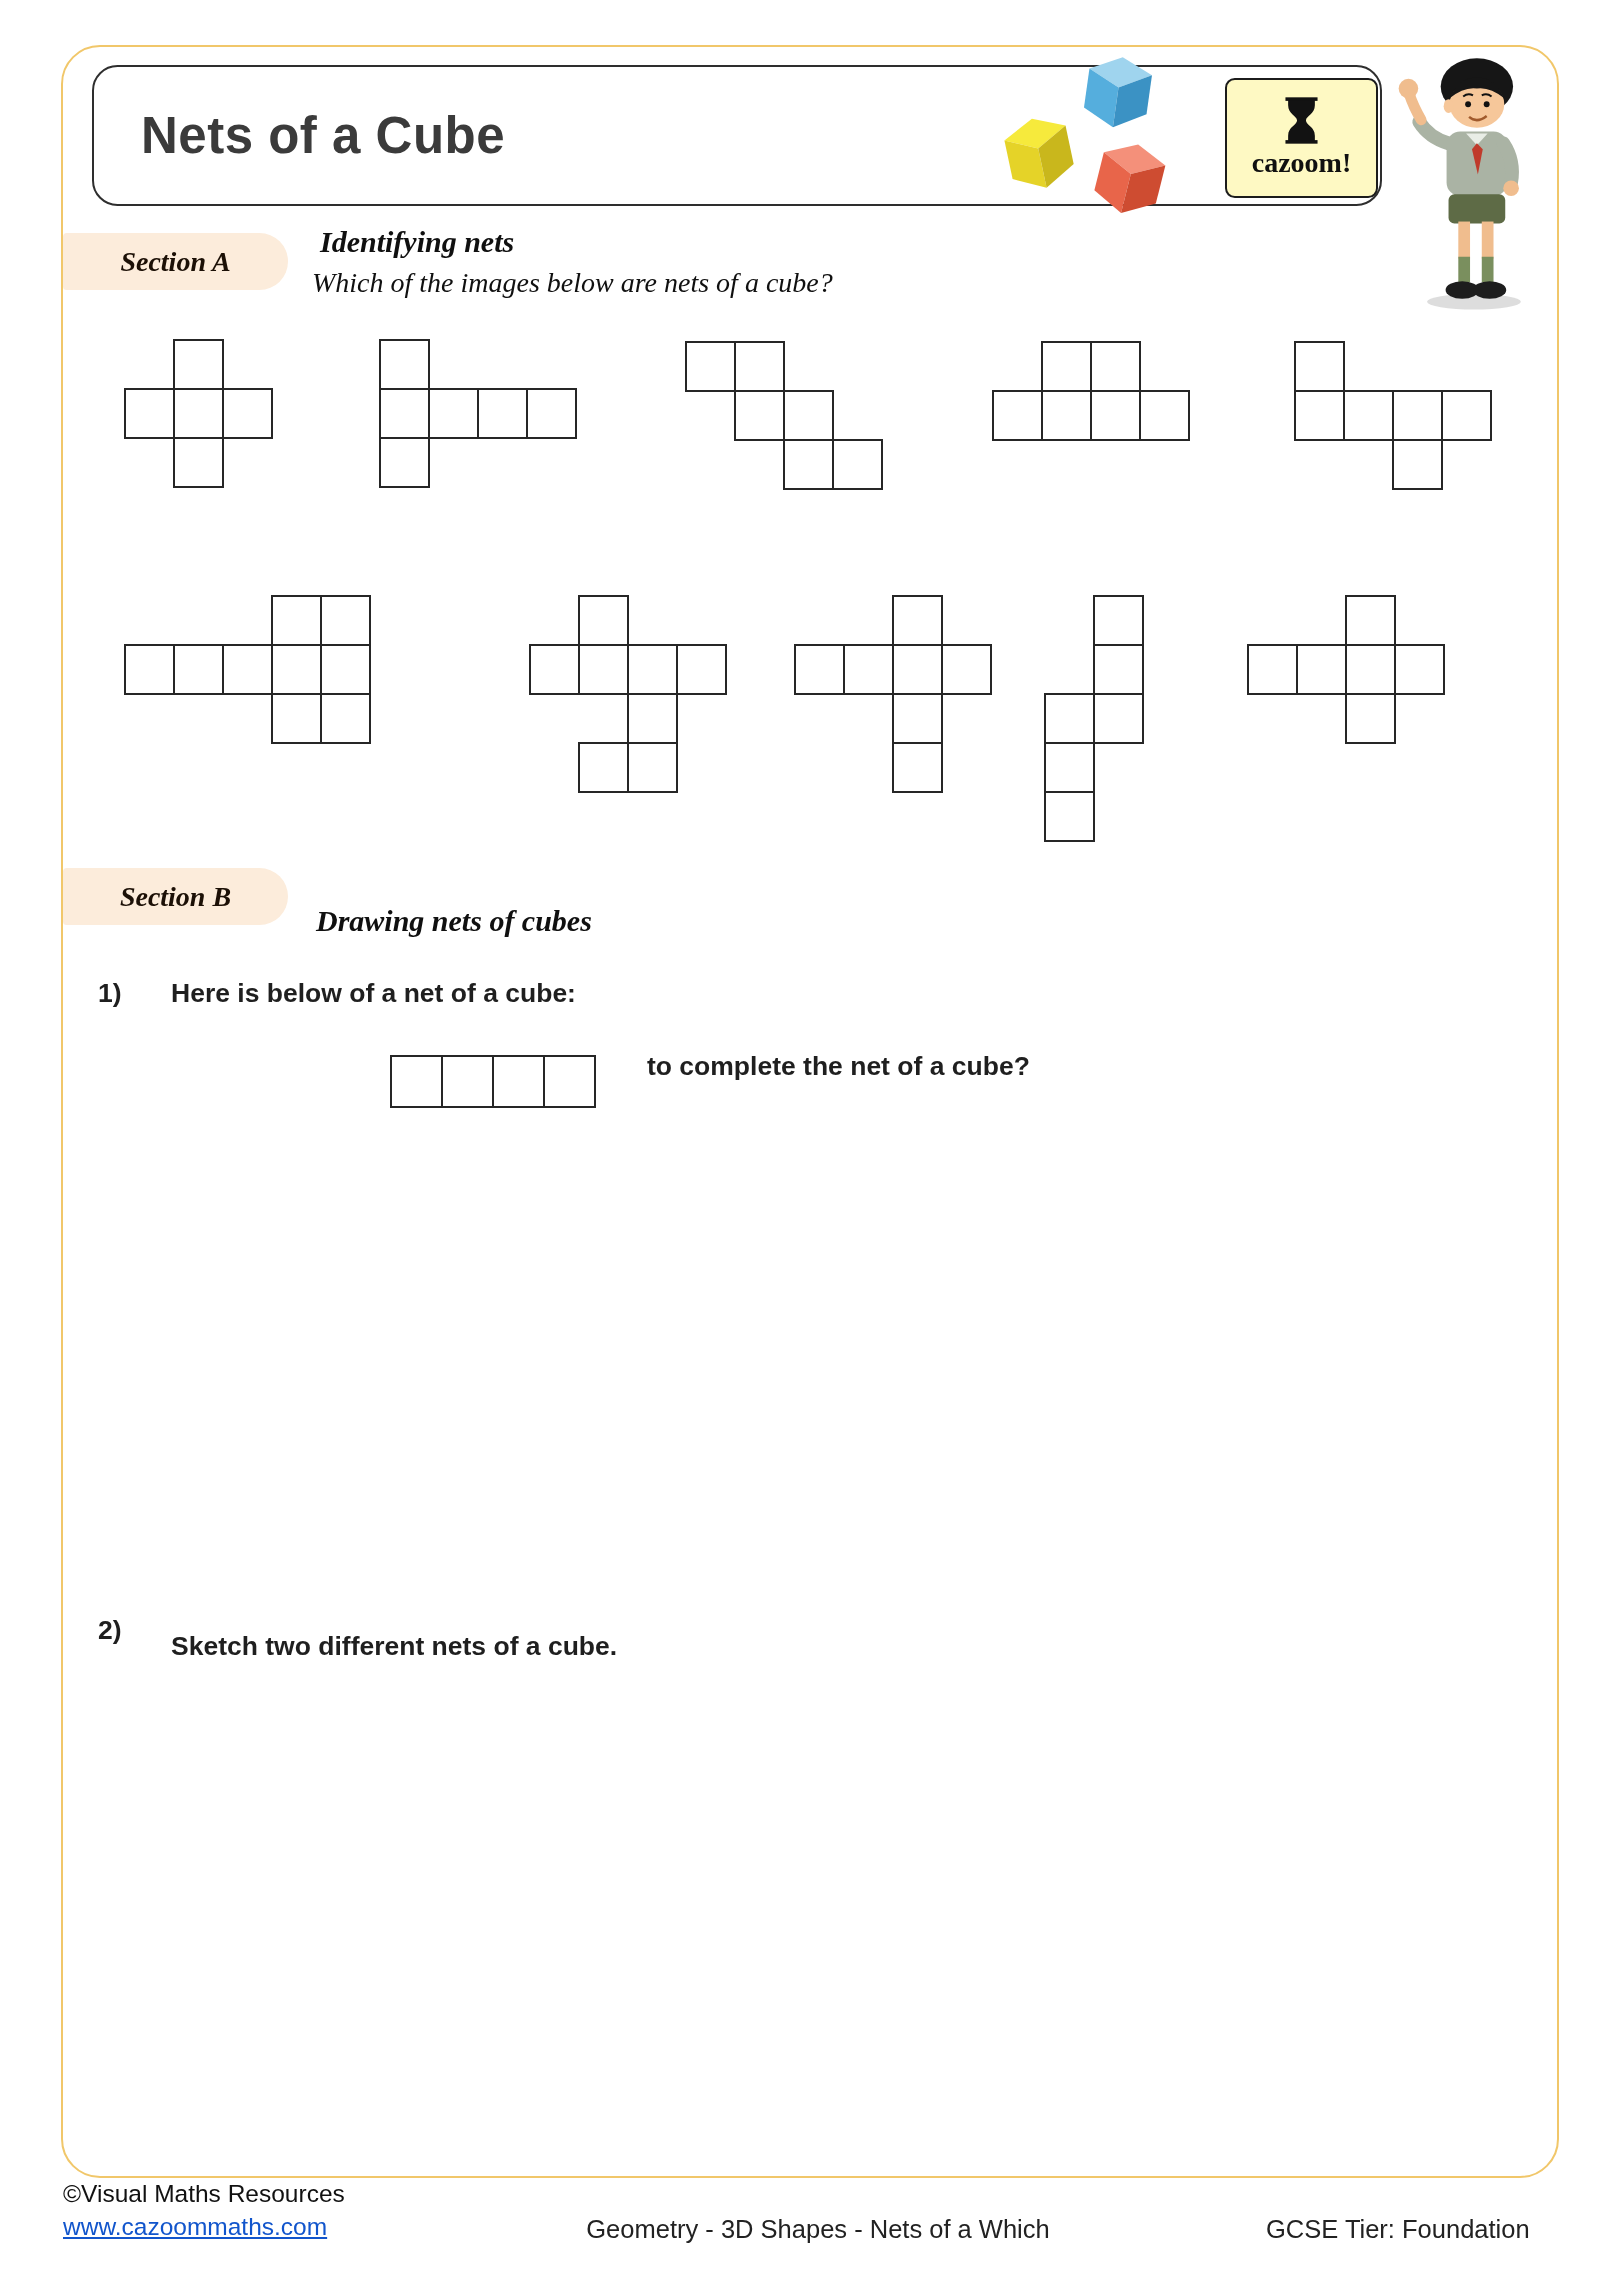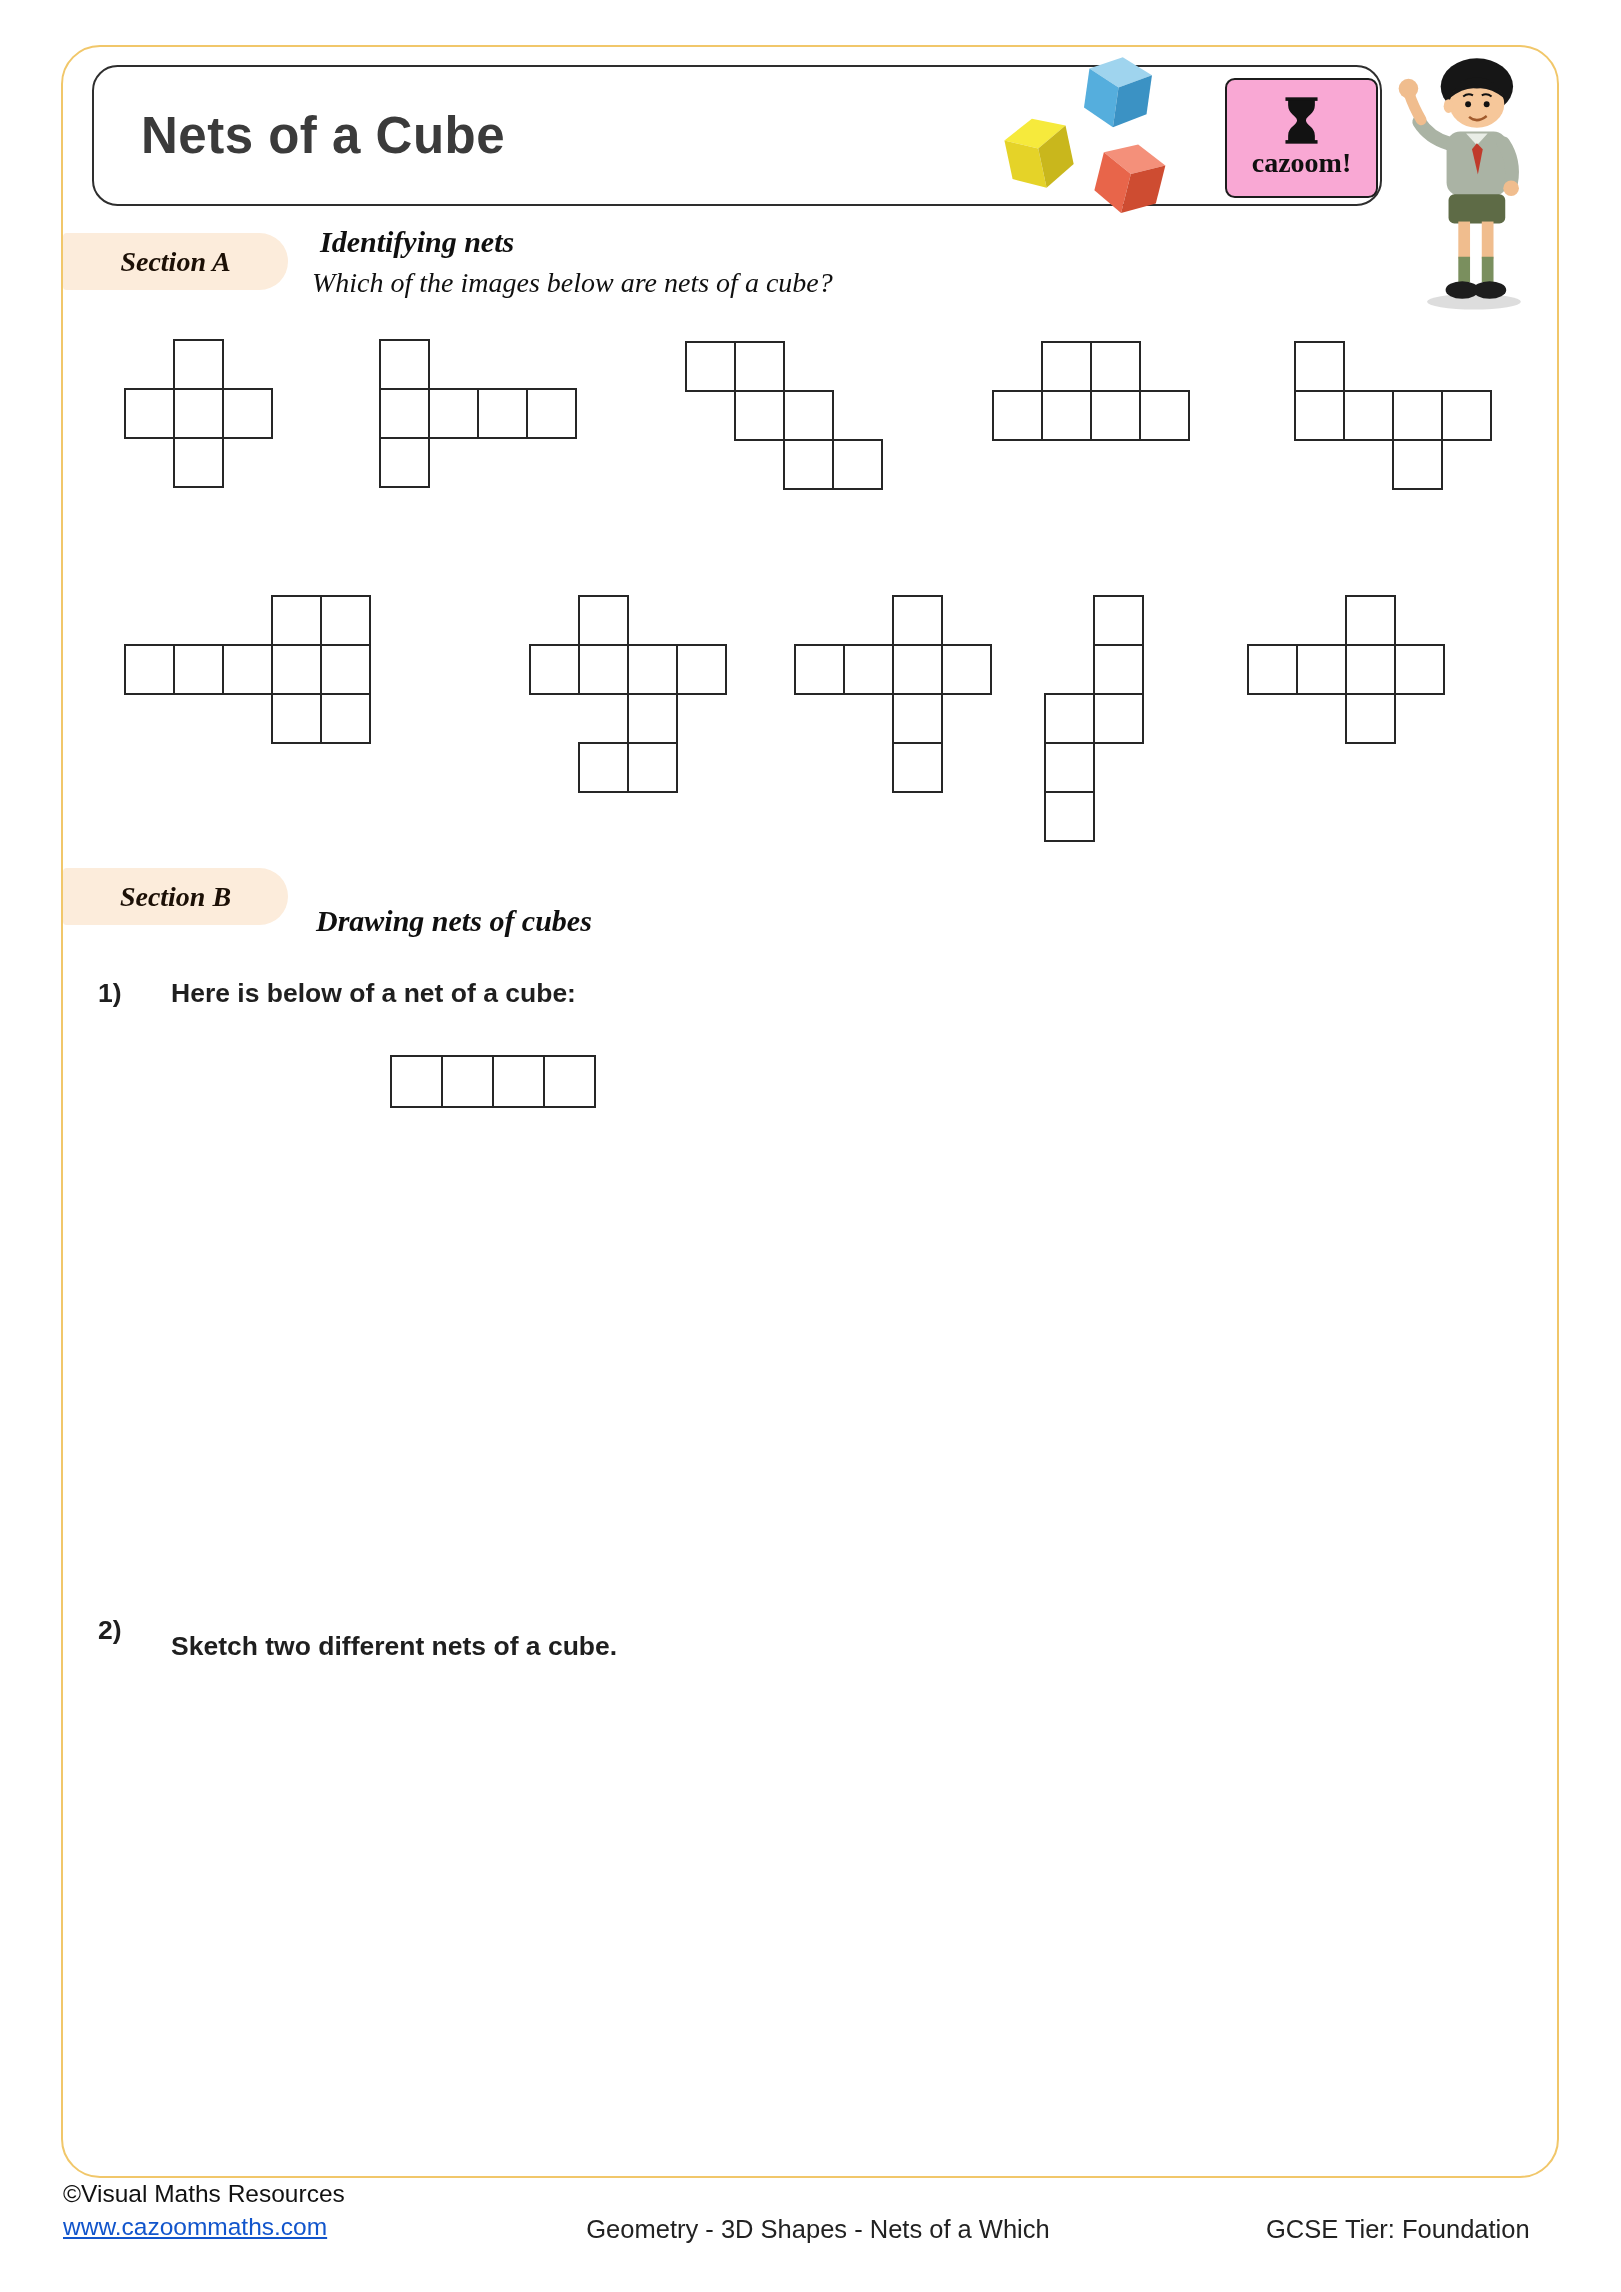--- a/index.html
+++ b/index.html
@@ -31,21 +31,21 @@
     font-size:51px; font-weight:bold;
     color:#3b3b3b; letter-spacing:0.5px;
   }
 
   .cubes-svg { position:absolute; left:998px; top:55px; }
 
   .logo-box {
     position:absolute; left:1225px; top:78px;
     width:149px; height:116px;
     border:2px solid #1c1c1c; border-radius:9.8px;
-    background:#f9a8d4;
+    background:#fef9c3;
     display:flex; flex-direction:column;
     align-items:center; justify-content:center; gap:2.9px;
   }
   .logo-text {
     font-family:"Liberation Serif", serif;
     font-weight:bold; font-size:28px; color:#101010;
   }
 
   .boy-svg { position:absolute; left:1384px; top:45px; }
 
@@ -274,20 +274,21 @@
       <div class="net-cell" style="width: 53px; height: 53px; left: 153px; top: 0px;"></div>
     </div>
   </div>
 
 <div class="badge badge-b">Section B</div>
 <div class="serif-heading heading-b">Drawing nets of cubes</div>
 
 <div class="q-number q1-num">1)</div>
 <div class="q-text q1-text">Here is below of a net of a cube:</div>
 <div class="q1-prompt">
+  <div>to complete the net of a cube?</div>
 </div>
 
 <div class="q-number q2-num">2)</div>
 <div class="q-text q2-text">Sketch two different nets of a cube.</div>
 
 <div class="footer-copy">©Visual Maths Resources</div>
 <a class="footer-link">www.cazoommaths.com</a>
 <div class="footer-center">Geometry - 3D Shapes - Nets of a Which</div>
 <div class="footer-right">GCSE Tier: Foundation</div>
 

